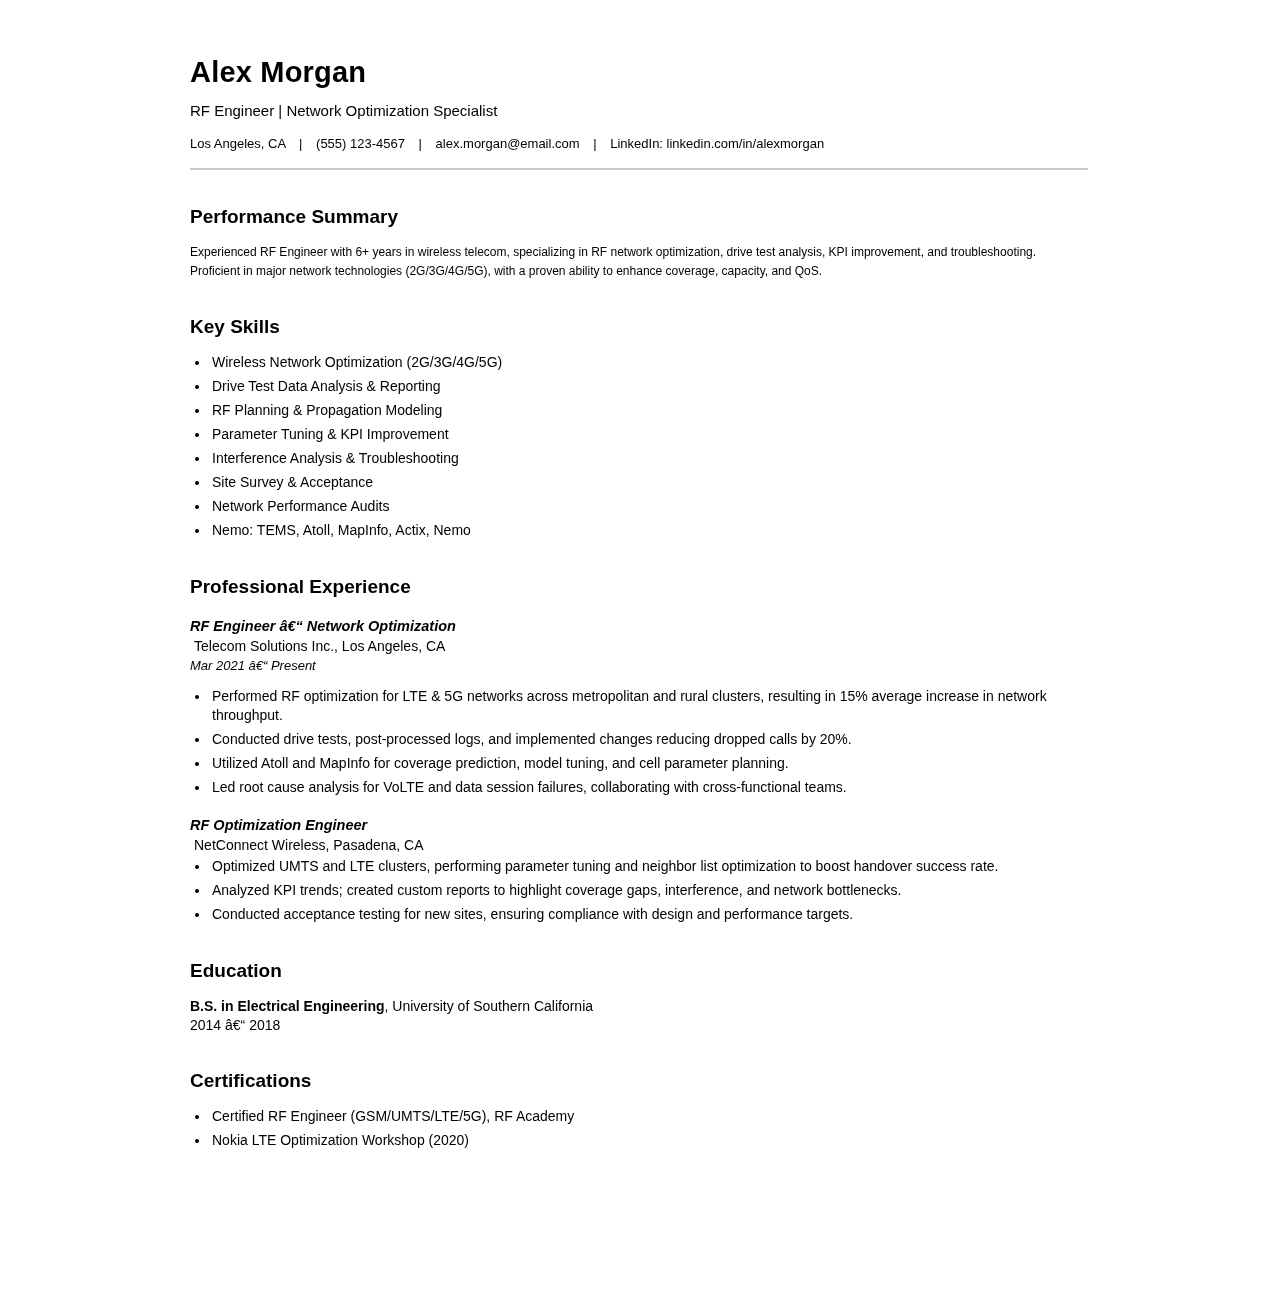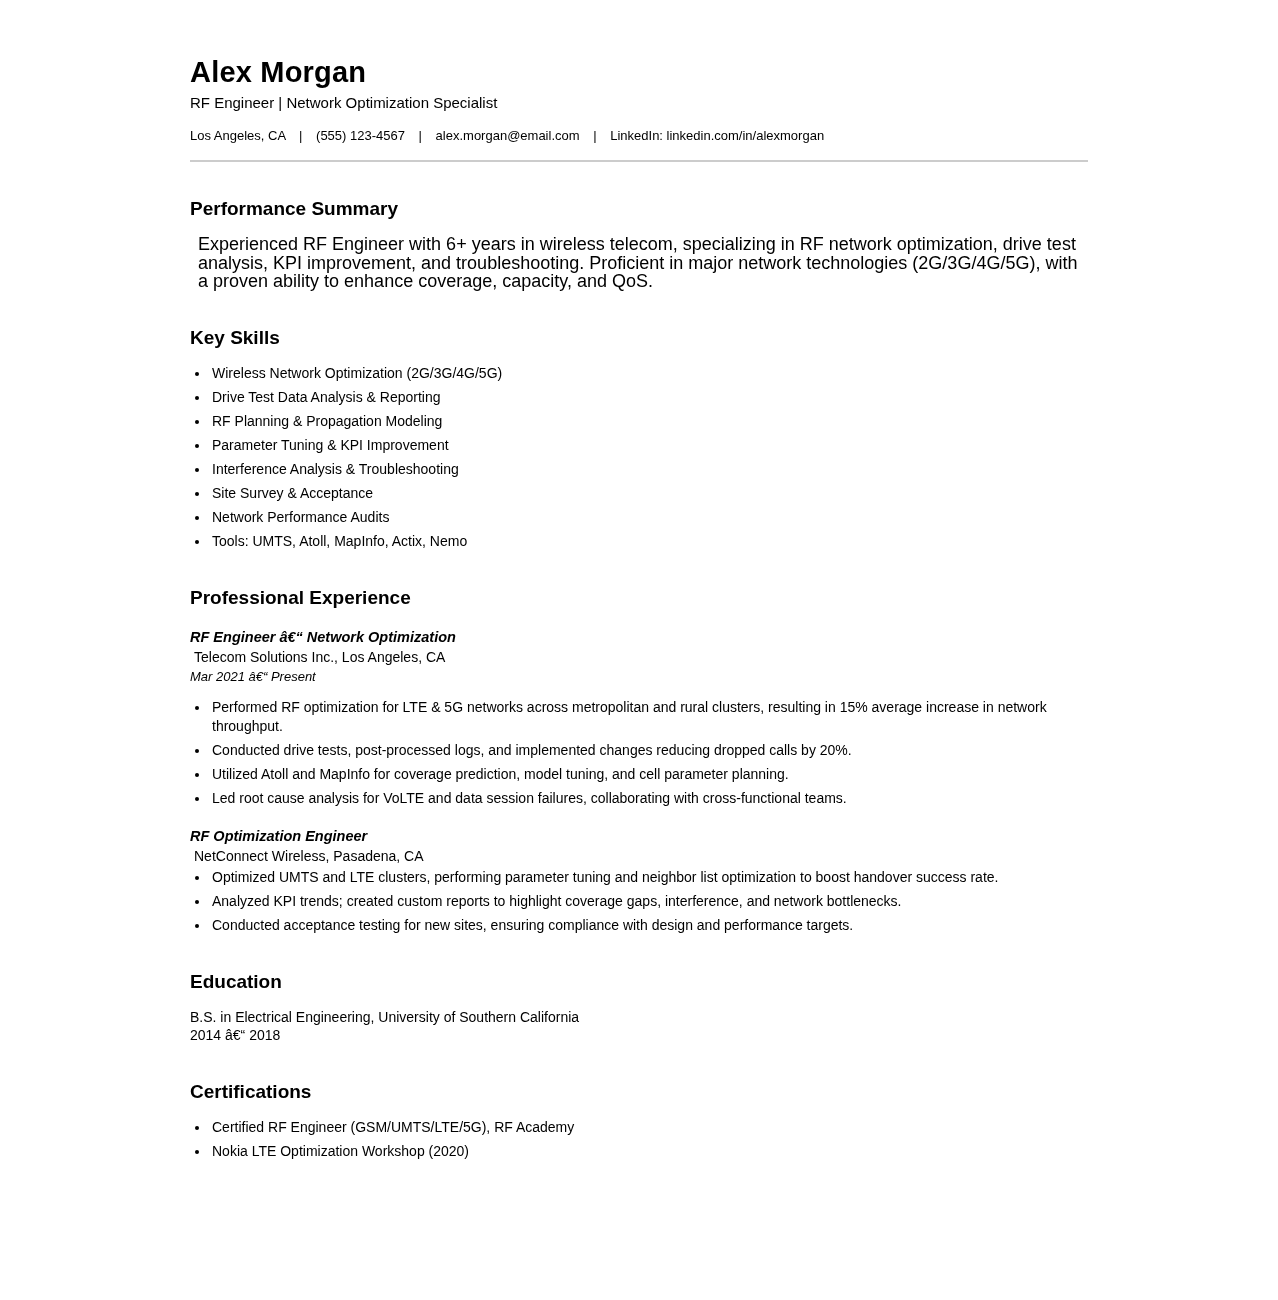--- a/index.html
+++ b/index.html
@@ -10,21 +10,21 @@
     font-family: "Liberation Sans", "DejaVu Sans", sans-serif;
   }
   .page {
     max-width: 898px;
     margin: 0 auto;
     padding: 56px 0 150px 0;
   }
   h1.name {
     font-size: 29px;
     font-weight: bold;
-    margin: 0 0 5px 0;
+    margin: 0 0 13px 0;
     letter-spacing: 0.2px;
   }
   .subtitle {
     font-size: 15px;
     margin: 0 0 17px 0;
   }
   .contact {
     font-size: 13px;
     margin: 16px 0 17px 0;
   }
@@ -36,23 +36,23 @@
     border: none;
     border-top: 2px solid #cccccc;
     margin: 0;
   }
   h2.section-heading {
     font-size: 19px;
     font-weight: bold;
     margin: 36px 0 15px 0;
   }
   p.body-text {
-    font-size: 18px;
+    font-size: 12px;
     line-height: 18.5px;
-    margin: 8px;
+    margin: 0;
   }
   ul.bullet-list {
     margin: 14px 0 0 0;
     padding-left: 20px;
   }
   ul.bullet-list li {
     font-size: 14px;
     line-height: 19px;
     margin-bottom: 5px;
     padding-left: 2px;
@@ -75,21 +75,21 @@
     font-style: italic;
     text-align: left;
     margin: 2px 0 2px 0;
   }
   .edu-line {
     font-size: 14px;
     line-height: 18.5px;
     margin: 0;
   }
   .edu-degree {
-    font-weight: normal;
+    font-weight: bold;
   }
 </style>
 </head>
 <body>
 
 <div class="page">
 
   <header>
     <h1 class="name">Alex Morgan</h1>
     <p class="subtitle">RF Engineer | Network Optimization Specialist</p>
@@ -113,21 +113,21 @@
   <section>
     <h2 class="section-heading">Key Skills</h2>
     <ul class="bullet-list">
       <li>Wireless Network Optimization (2G/3G/4G/5G)</li>
       <li>Drive Test Data Analysis &amp; Reporting</li>
       <li>RF Planning &amp; Propagation Modeling</li>
       <li>Parameter Tuning &amp; KPI Improvement</li>
       <li>Interference Analysis &amp; Troubleshooting</li>
       <li>Site Survey &amp; Acceptance</li>
       <li>Network Performance Audits</li>
-      <li>Tools: UMTS, Atoll, MapInfo, Actix, Nemo</li>
+      <li>Nemo: TEMS, Atoll, MapInfo, Actix, Nemo</li>
     </ul>
   </section>
 
   <section>
     <h2 class="section-heading">Professional Experience</h2>
 
     <div class="job">
       <h3 class="job-title">RF Engineer â€“ Network Optimization</h3>
       <p class="job-company">Telecom Solutions Inc., Los Angeles, CA</p>
       <div class="job-dates">Mar 2021 â€“ Present</div>

